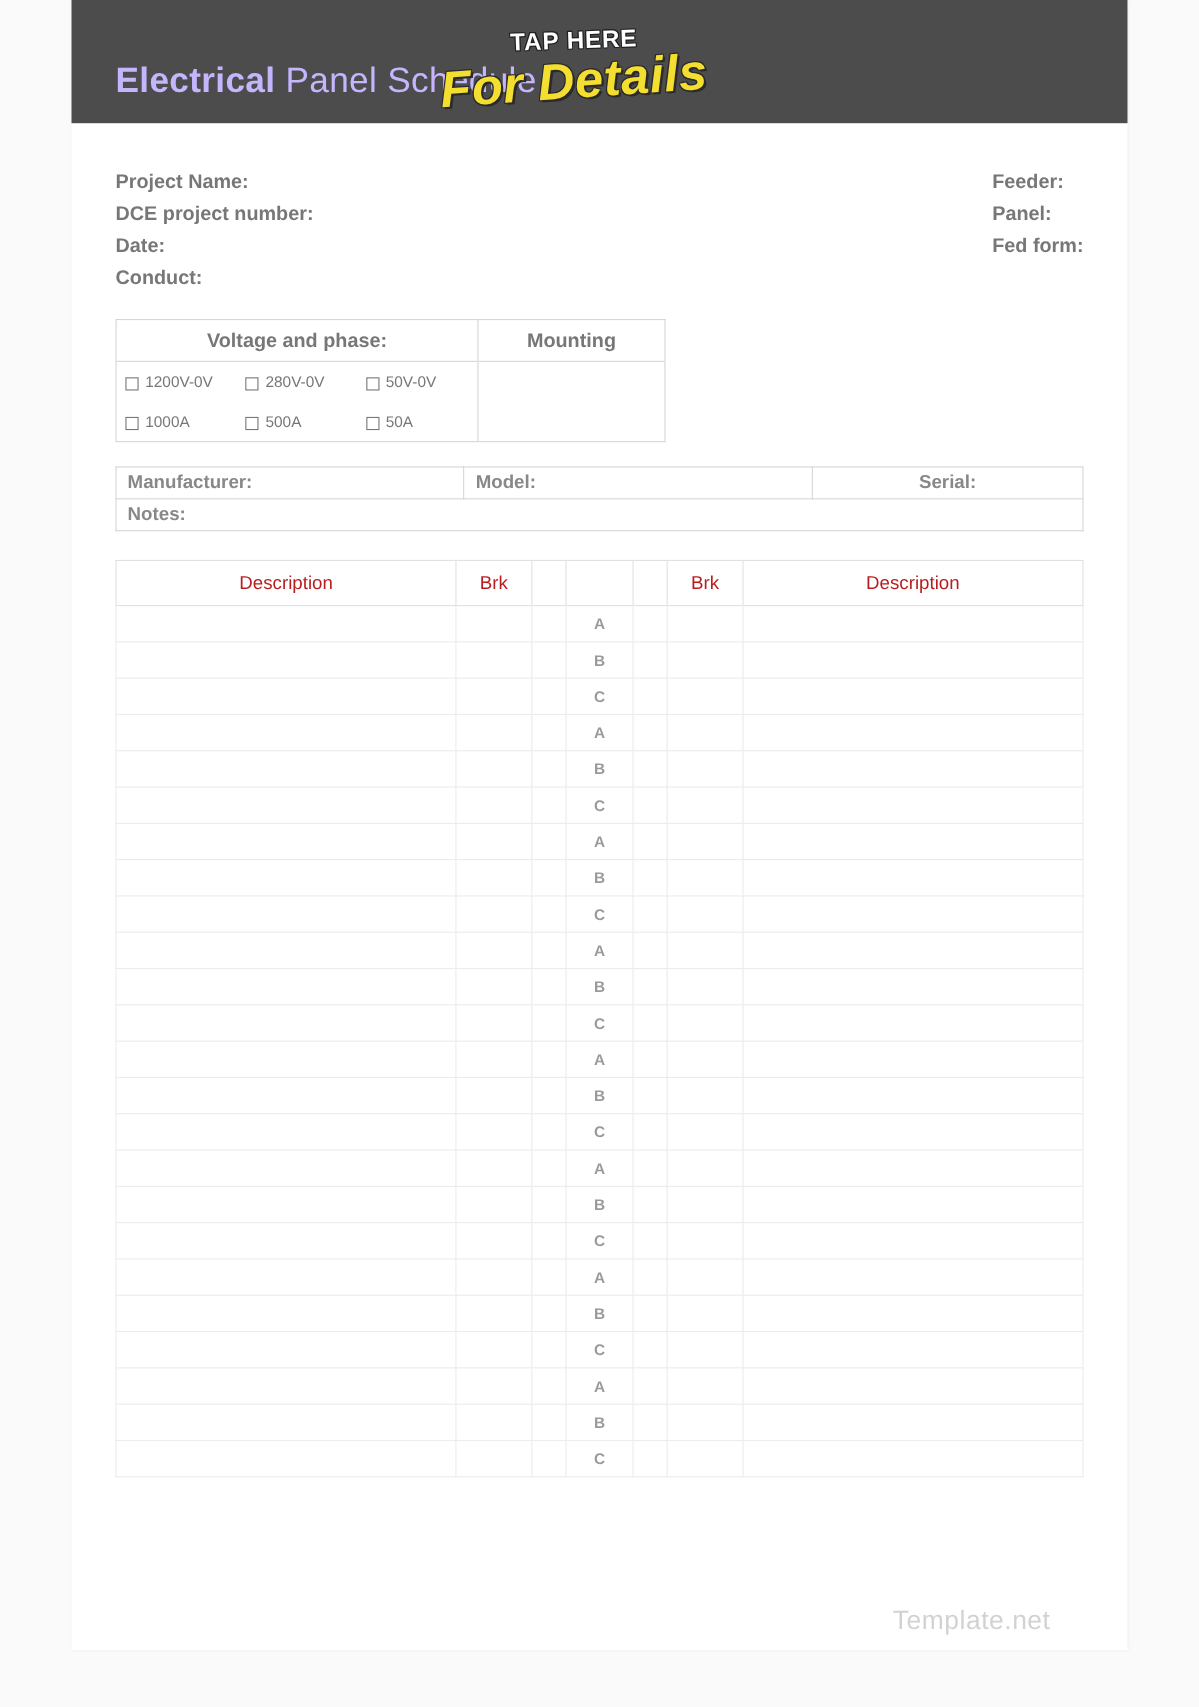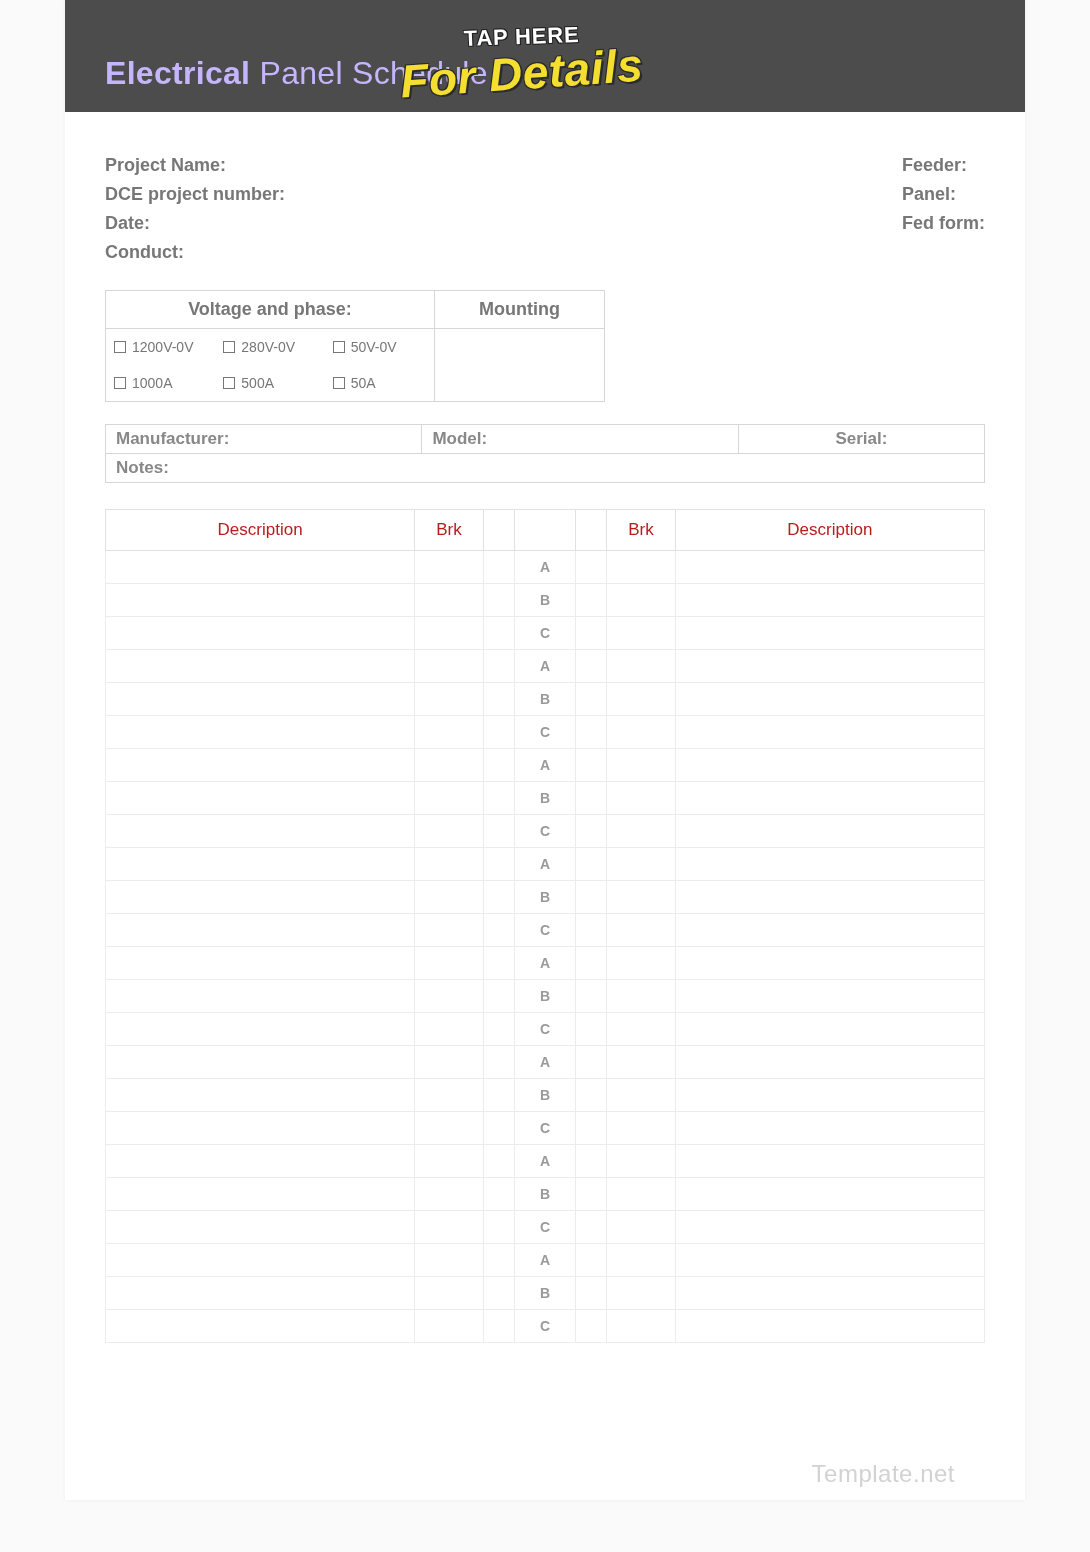--- a/index.html
+++ b/index.html
@@ -73,21 +73,21 @@
     color:#777;
     font-weight:600;
     padding:8px 4px;
     border-bottom:1px solid #d6d6d6;
   }
   .vp-body { display:grid; grid-template-columns:repeat(3,1fr); }
   .vp-cell, .mt-cell {
     font-size:14px;
     color:#777;
     padding:10px 8px;
-    display:flex; align-items:center;
+    display:flex; align-items:flex-end;
   }
   .mt-body { display:flex; flex-direction:column; align-items:flex-start; padding-left:30px;}
   .mt-body .mt-cell { font-size:17px; }
   .cbox {
     width:12px; height:12px; border:1.4px solid #777; margin-right:6px; display:inline-block;
   }
   .info-table { margin-top:22px; width:100%; border:1px solid #d6d6d6; border-collapse:collapse; }
   .info-table td {
     border:1px solid #d6d6d6;
     color:#888; font-size:17px; font-weight:600;

